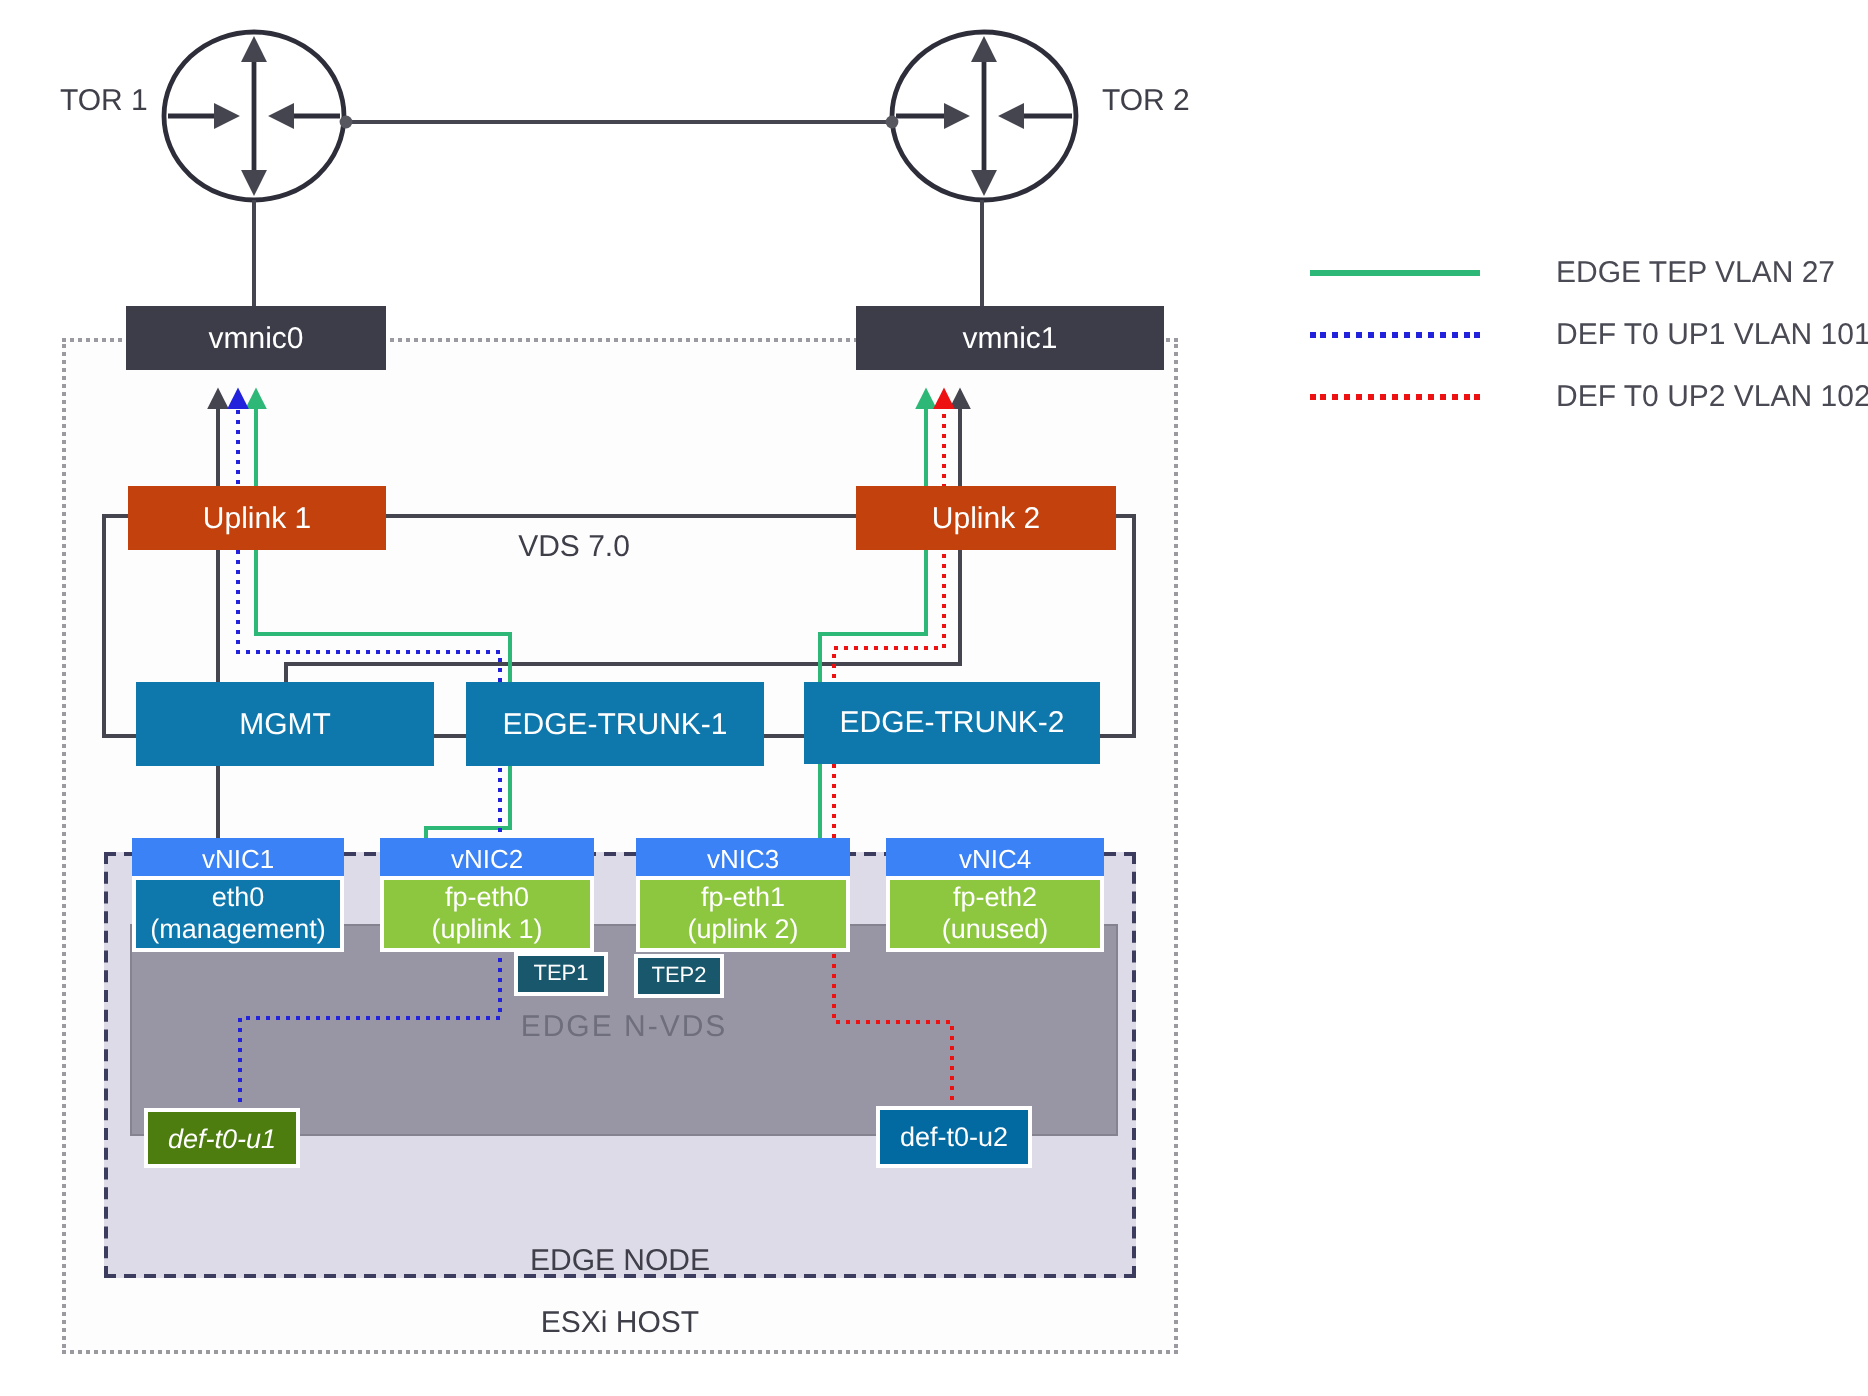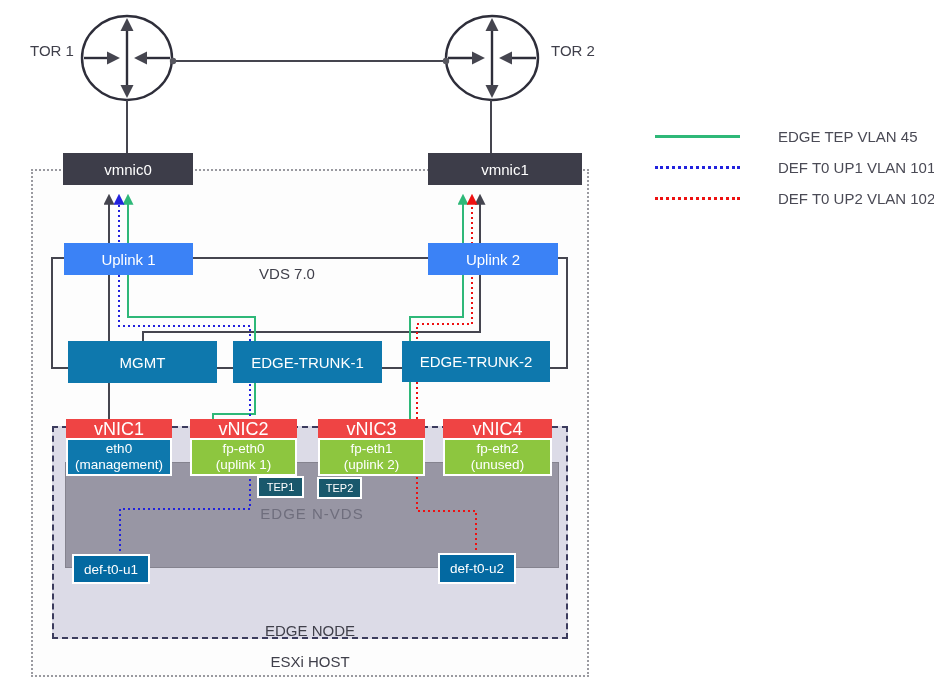--- a/index.html
+++ b/index.html
@@ -11,29 +11,29 @@
   
   #esxi-host{left:31px;top:169px;width:558px;height:508px;border:2px dotted #9a9aa0;background:#fdfdfd;z-index:1;}
   #edge-node{left:52px;top:426px;width:516px;height:213px;border:2px dashed #3c3c5e;background:#dcdbe7;z-index:2;}
   #edge-nvds{left:65px;top:462px;width:494px;height:106px;background:#9896a4;border:1px solid #85838f;z-index:3;}
   #vds-bracket{left:51px;top:257px;width:517px;height:112px;border:2px solid #45454f;background:transparent;z-index:4;}
   
   #lines{left:0;top:0;width:934px;height:698px;z-index:5;}
   
   .node{z-index:6;display:flex;align-items:center;justify-content:center;text-align:center;color:#ffffff;}
   .vmnic{background:#3d3d49;font-size:15px;}
-  .uplink{background:#3b82f6;font-size:15px;}
+  .uplink{background:#c2410c;font-size:15px;}
   .pg{background:#0e78ad;font-size:15px;}
-  .vnic{background:#ef4444;font-size:18px;}
+  .vnic{background:#3b82f6;font-size:13px;}
   .nic{border:2px solid #ffffff;font-size:13.5px;line-height:16px;flex-direction:column;}
   .nic.blue{background:#0e78ad;text-align:right;}
   .nic.green{background:#8dc63f;}
   .tep{background:#19586c;border:2px solid #ffffff;font-size:11px;}
   .defbox{border:2px solid #ffffff;font-size:13.5px;}
-  .defbox.blue{background:#0369a1;}
+  .defbox.blue{background:#4d7c0f;font-style:italic;}
   .defbox.red{background:#0369a1;}
   
   .lbl{z-index:7;font-size:15px;color:#3f3f4a;white-space:nowrap;text-align:center;}
   .lbl.center{text-align:center;}
   #nvds-label{color:#6f6e7d;letter-spacing:1px;}
   
   #legend{left:655px;top:121px;width:275px;z-index:7;}
   .legend-row{display:flex;align-items:center;height:31px;}
   .swatch{width:85px;margin-right:38px;flex:0 0 auto;}
   .swatch.solid-green{border-top:3px solid #2eb878;}
@@ -182,21 +182,21 @@
 
   <div class="abs lbl center" style="left:31px;top:653px;width:558px;">ESXi HOST</div>
   <div class="abs lbl center" style="left:52px;top:622px;width:516px;">EDGE NODE</div>
 
   <div class="abs lbl" style="left:30px;top:42px;">TOR 1</div>
   <div class="abs lbl" style="left:551px;top:42px;">TOR 2</div>
 
   <div id="legend" class="abs">
     <div class="legend-row">
       <div class="swatch solid-green"></div>
-      <div class="legend-label">EDGE TEP VLAN 45</div>
+      <div class="legend-label">EDGE TEP VLAN 27</div>
     </div>
     <div class="legend-row">
       <div class="swatch dotted-blue"></div>
       <div class="legend-label">DEF T0 UP1 VLAN 101</div>
     </div>
     <div class="legend-row">
       <div class="swatch dotted-red"></div>
       <div class="legend-label">DEF T0 UP2 VLAN 102</div>
     </div>
   </div>

